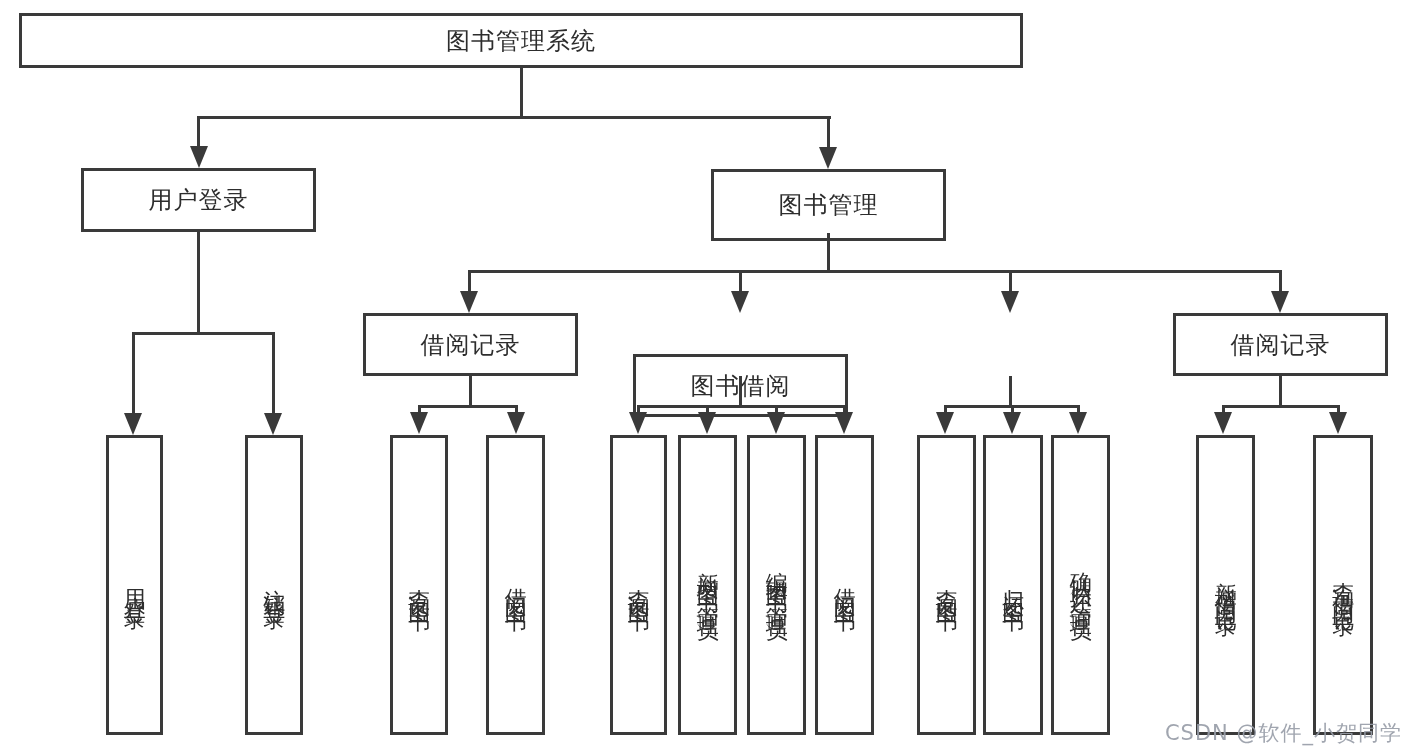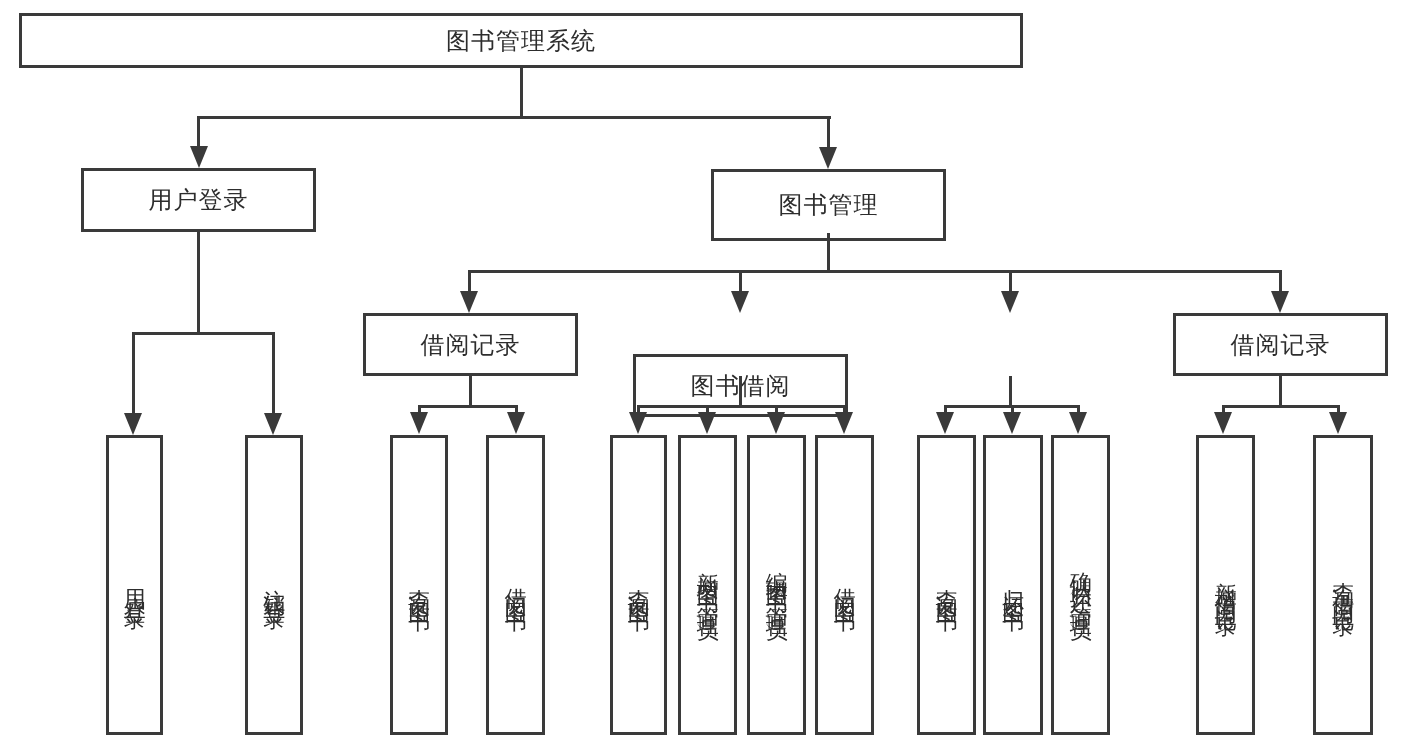--- a/index.html
+++ b/index.html
@@ -115,14 +115,15 @@
   <div class="box leaf" style="left:747px;  top:435px; width:59px; height:300px;">编辑图书（管理员）</div>
   <div class="box leaf" style="left:815px;  top:435px; width:59px; height:300px;">借阅图书</div>
 
   <div class="box leaf" style="left:917px;  top:435px; width:59px; height:300px;">查询图书</div>
   <div class="box leaf" style="left:983px;  top:435px; width:60px; height:300px;">归还图书</div>
   <div class="box leaf" style="left:1051px; top:435px; width:59px; height:300px;">确认归还（管理员）</div>
 
   <div class="box leaf" style="left:1196px; top:435px; width:59px; height:300px;">新增借阅记录</div>
   <div class="box leaf" style="left:1313px; top:435px; width:60px; height:300px;">查询借阅记录</div>
 
+  <div class="watermark">CSDN @软件_小贺同学</div>
 
 </div>
 
 </body></html>

